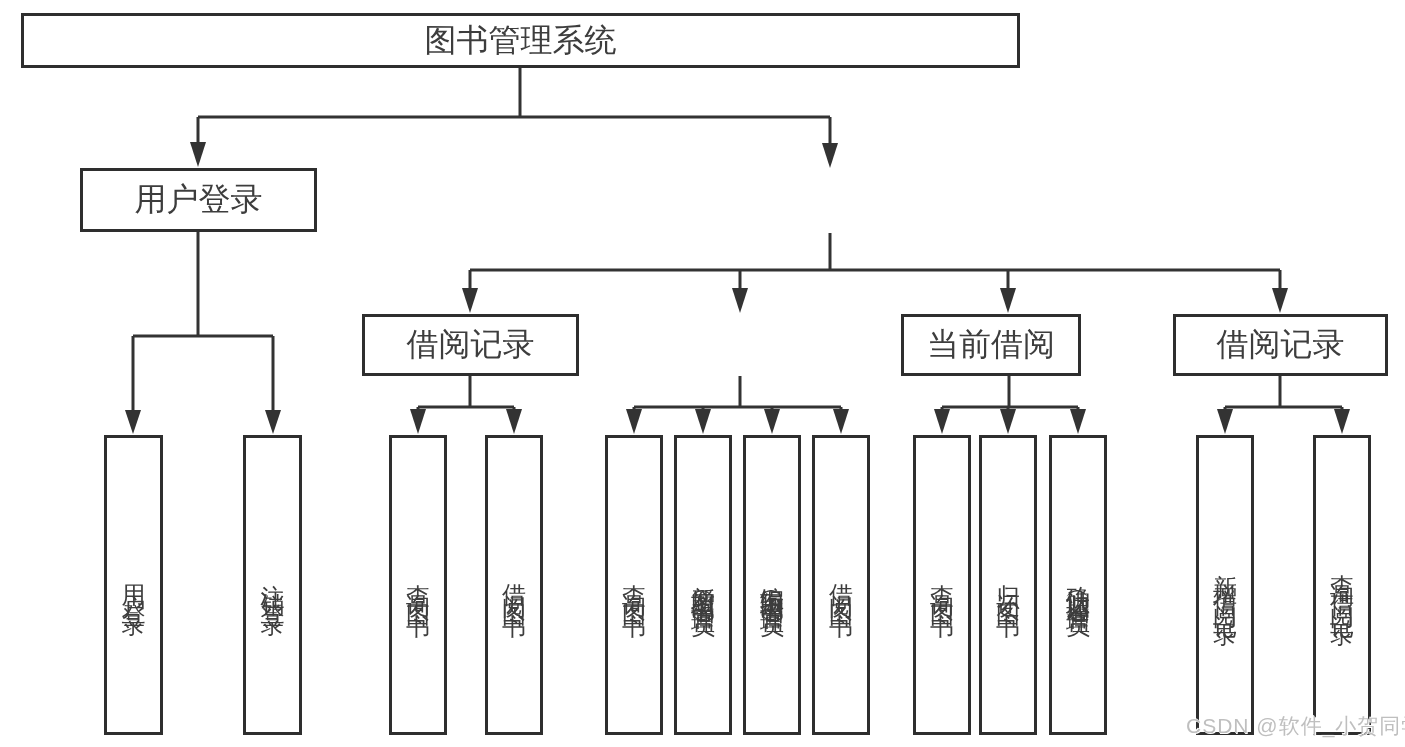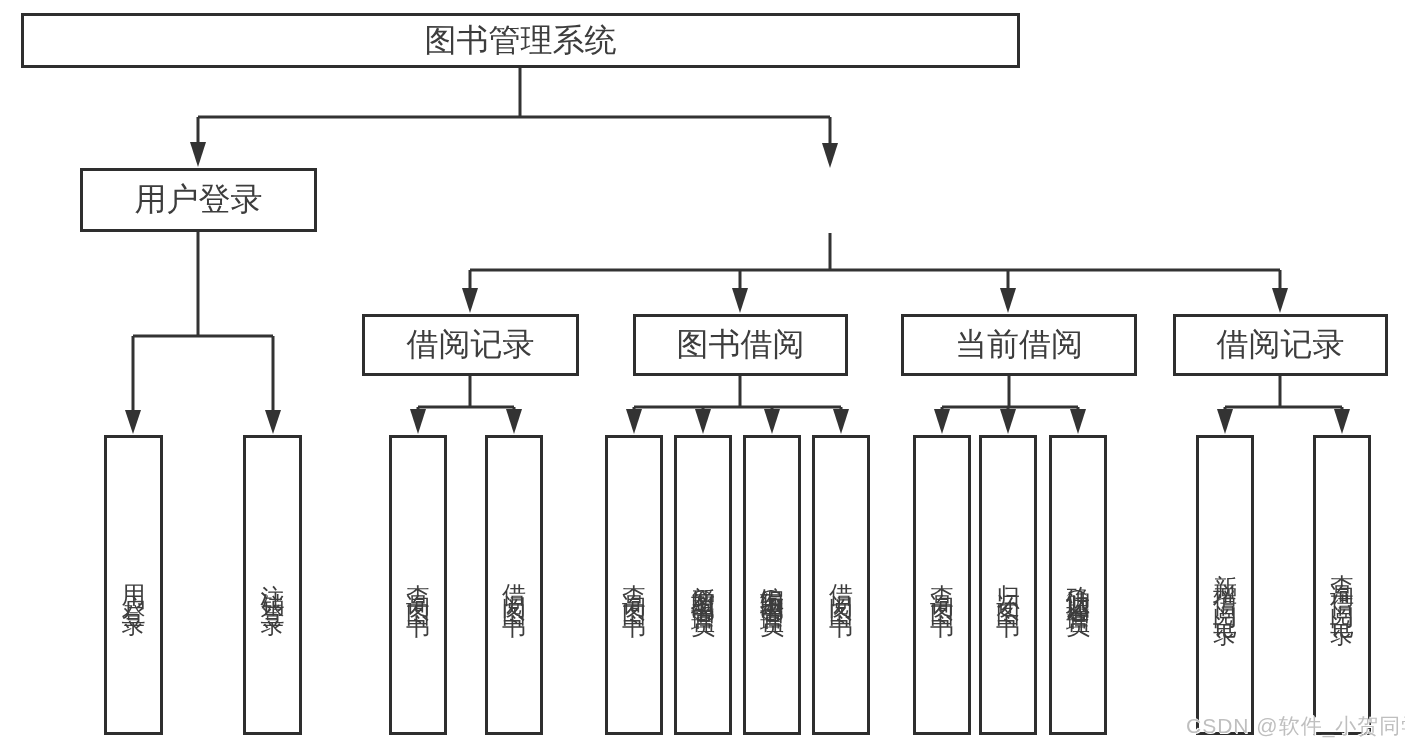--- a/index.html
+++ b/index.html
@@ -107,22 +107,21 @@
     <polygon points="1217,409 1233,409 1225,434" fill="#333333" stroke="none"></polygon>
     <path d="M1342,407 V411"></path>
     <polygon points="1334,409 1350,409 1342,434" fill="#333333" stroke="none"></polygon>
   </svg>
 
   <div class="node" style="left:21px;top:13px;width:999px;height:55px;">图书管理系统</div>
 
   <div class="node" style="left:80px;top:168px;width:237px;height:64px;">用户登录</div>
 
   <div class="node" style="left:362px;top:314px;width:217px;height:62px;">借阅记录</div>
-  <div class="node" style="left:633px;top:314px;width:215px;height:62px;">图书借阅</div>
-  <div class="node" style="left:901px;top:314px;width:236px;height:62px;">当前借阅</div>
+  <div class="node" style="left:901px;top:314px;width:180px;height:62px;">当前借阅</div>
   <div class="node" style="left:1173px;top:314px;width:215px;height:62px;">借阅记录</div>
 
   <div class="node leaf" style="left:104px;top:435px;width:59px;height:300px;">用户登录</div>
   <div class="node leaf" style="left:243px;top:435px;width:59px;height:300px;">注销登录</div>
 
   <div class="node leaf" style="left:389px;top:435px;width:58px;height:300px;">查询图书</div>
   <div class="node leaf" style="left:485px;top:435px;width:58px;height:300px;">借阅图书</div>
 
   <div class="node leaf" style="left:605px;top:435px;width:58px;height:300px;">查询图书</div>
   <div class="node leaf tight" style="left:674px;top:435px;width:58px;height:300px;">新增图书（管理员）</div>

